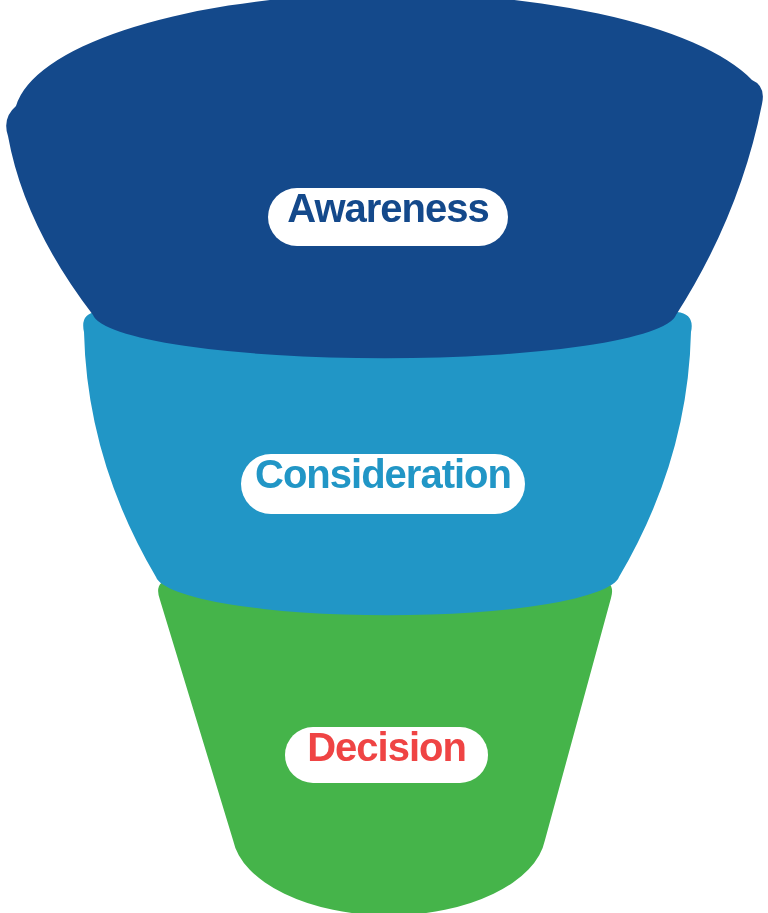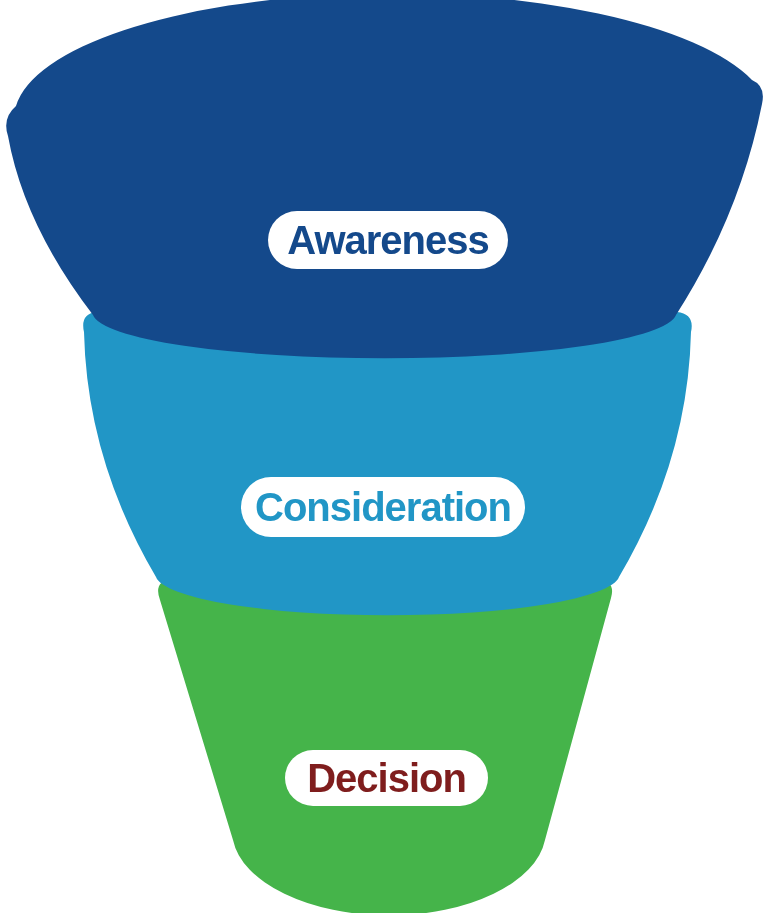--- a/index.html
+++ b/index.html
@@ -21,23 +21,22 @@
     top: 0;
     width: 768px;
     height: 913px;
     display: block;
   }
   .stage-pill {
     position: absolute;
     background: #ffffff;
     border-radius: 999px;
     display: flex;
-    align-items: center;
+    align-items: flex-start;
     justify-content: center;
-    margin-top: 23px;
   }
   .stage-pill span {
     font-weight: 700;
     font-size: 40px;
     letter-spacing: -1px;
     line-height: 1;
     white-space: nowrap;
   }
   .pill-awareness     { left: 268px; top: 188px; width: 240px; height: 58px; }
   .pill-consideration { left: 241px; top: 454px; width: 284px; height: 60px; }
@@ -80,16 +79,16 @@
 
   <div class="stage-pill pill-awareness" style="background-color: rgb(255, 255, 255);">
     <span style="color: rgb(20, 73, 139);">Awareness</span>
   </div>
 
   <div class="stage-pill pill-consideration" style="background-color: rgb(255, 255, 255);">
     <span style="color: rgb(33, 150, 198);">Consideration</span>
   </div>
 
   <div class="stage-pill pill-decision" style="background-color: rgb(255, 255, 255);">
-    <span style="color: #7f1d1d;">Decision</span>
+    <span style="color: #ef4444;">Decision</span>
   </div>
 
 </div>
 
 </body></html>

